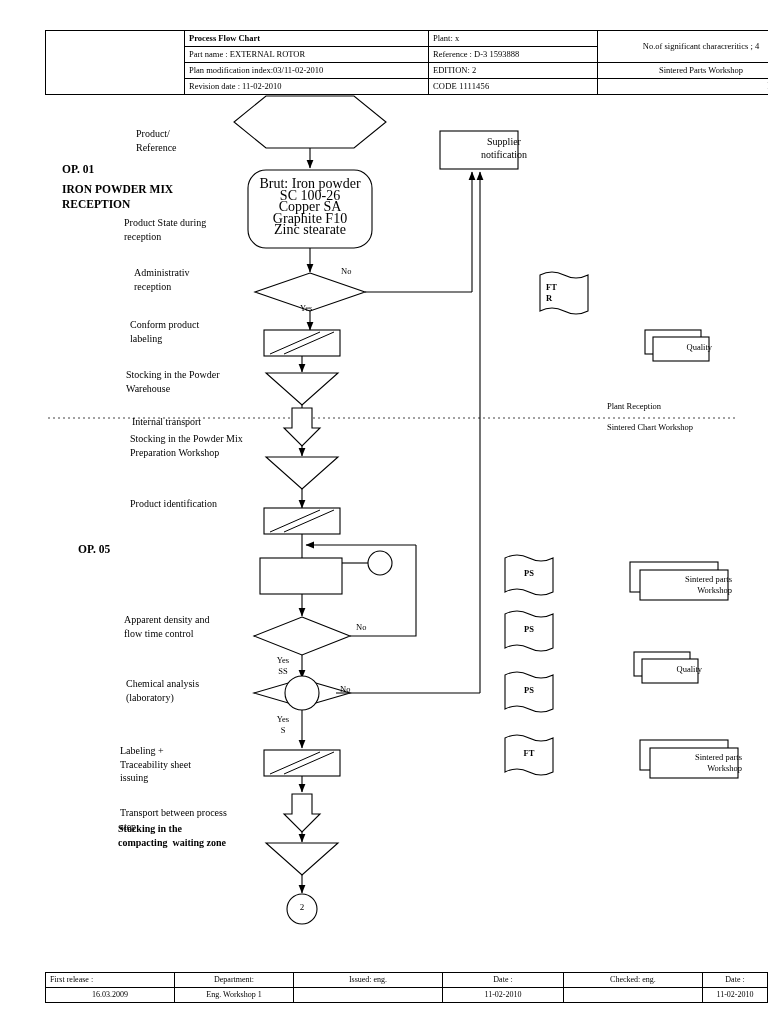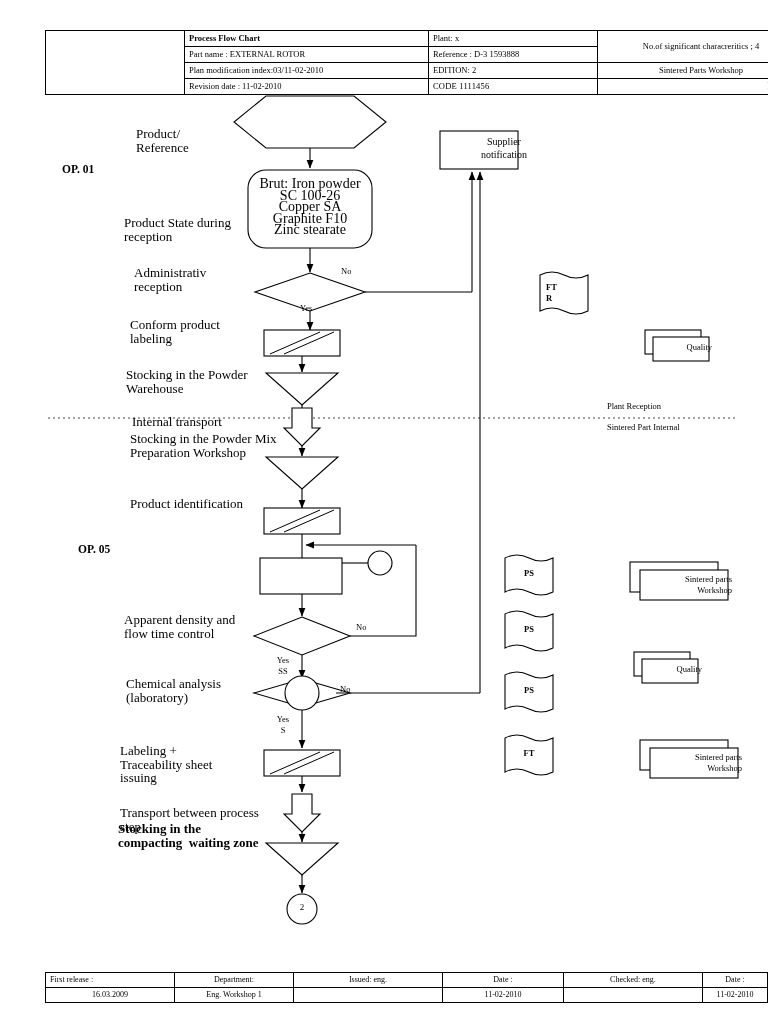--- a/index.html
+++ b/index.html
@@ -27,21 +27,21 @@
   #header-table .rt{text-align:right;}
   #header-table .big{font-size:10px;}
   #header-table .mono{font-family:"Liberation Serif",serif;letter-spacing:.2px;}
 
   #footer-table{left:45px;top:972px;width:723px;font-size:8px;}
   #footer-table td{height:12px;text-align:center;}
   #footer-table td.lft{text-align:left;}
 
   
   .lbl{
-    position:absolute;font-size:13px;line-height:13.5px;
+    position:absolute;font-size:10px;line-height:13.5px;
     white-space:pre;letter-spacing:0px;
   }
   .lbl.op{font-weight:bold;font-size:11.5px;line-height:14.5px;}
   .lbl.sm{font-size:8.5px;line-height:11px;}
   .lbl.ctrtext{text-align:center;}
 
   
   svg.flow{position:absolute;left:0;top:0;width:768px;height:1024px;overflow:visible;}
   svg.flow .s{fill:#fff;stroke:#000;stroke-width:1.1;}
   svg.flow .ln{fill:none;stroke:#000;stroke-width:1.1;}
@@ -205,20 +205,22 @@
   <div class="shp box" style="left:660px;top:342px;width:52px;">Quality</div>
   <div class="shp box" style="left:648px;top:574px;width:84px;">Sintered parts
 Workshop</div>
   <div class="shp box" style="left:650px;top:664px;width:52px;">Quality</div>
   <div class="shp box" style="left:658px;top:752px;width:84px;">Sintered parts
 Workshop</div>
 
   <div class="lbl" style="left:136px;top:127px;">Product/
 Reference</div>
   <div class="lbl op" style="left:62px;top:162px;">OP. 01</div>
+  <div class="lbl op" style="left:62px;top:168px;padding-top:14px;">IRON POWDER MIX
+RECEPTION</div>
 
   <div class="lbl" style="left:124px;top:216px;">Product State during
 reception</div>
   <div class="lbl" style="left:134px;top:266px;">Administrativ
 reception</div>
   <div class="lbl" style="left:130px;top:318px;">Conform product
 labeling</div>
   <div class="lbl" style="left:126px;top:368px;">Stocking in the Powder
 Warehouse</div>
   <div class="lbl" style="left:132px;top:415px;">Internal transport</div>
@@ -243,21 +245,21 @@
   <div class="lbl sm" style="left:341px;top:266px;">No</div>
   <div class="lbl sm" style="left:300px;top:303px;">Yes</div>
   <div class="lbl sm" style="left:356px;top:622px;">No</div>
   <div class="lbl sm ctrtext" style="left:268px;top:655px;width:30px;">Yes
 SS</div>
   <div class="lbl sm" style="left:340px;top:684px;">No</div>
   <div class="lbl sm ctrtext" style="left:268px;top:714px;width:30px;">Yes
 S</div>
 
   <div class="lbl sm" style="left:607px;top:401px;">Plant Reception</div>
-  <div class="lbl sm" style="left:607px;top:422px;">Sintered Part Internal</div>
+  <div class="lbl sm" style="left:607px;top:422px;">Sintered Chart Workshop</div>
 
   <table class="meta" id="footer-table">
     <tbody>
         <tr>
       <td class="lft" style="width:120px">First release :</td>
       <td style="width:110px">Department:</td>
       <td style="width:140px">Issued: eng.</td>
       <td style="width:112px">Date :</td>
       <td style="width:130px">Checked: eng.</td>
       <td>Date :</td>

